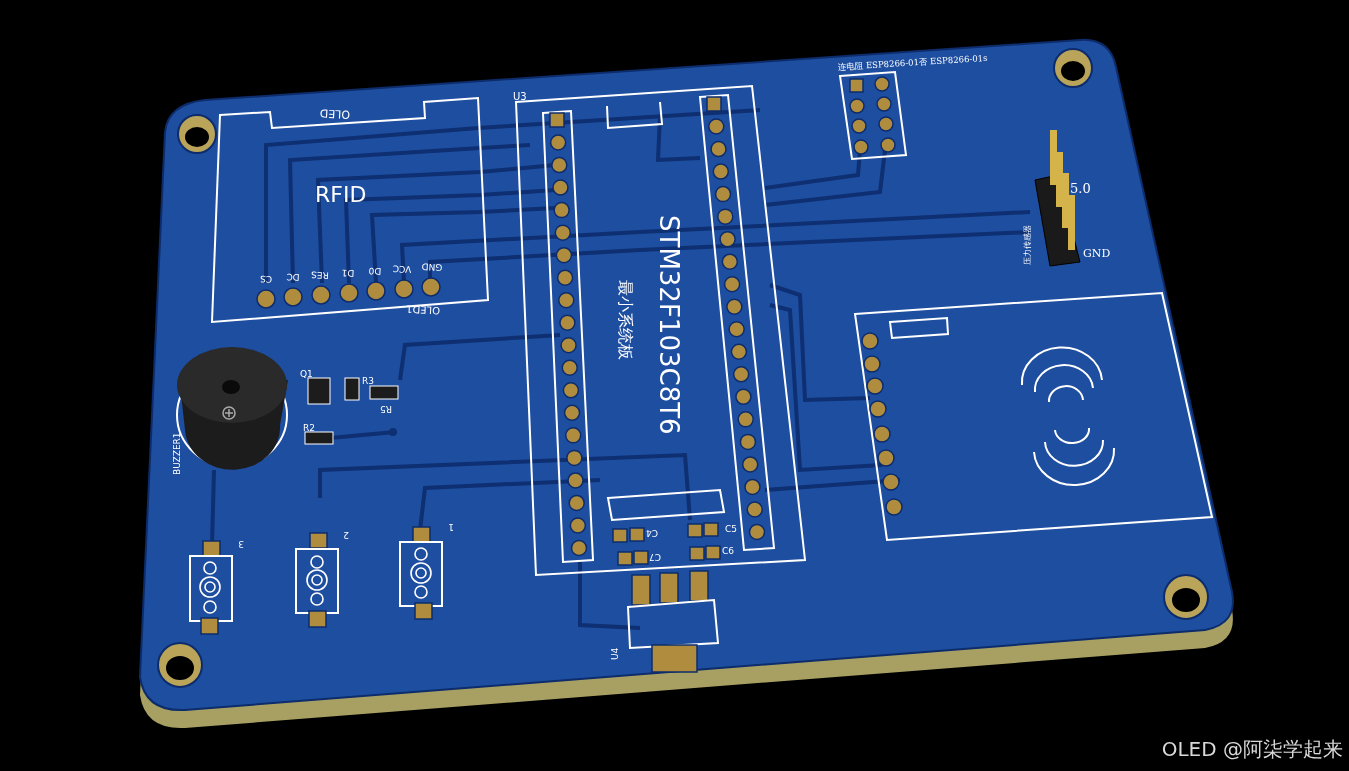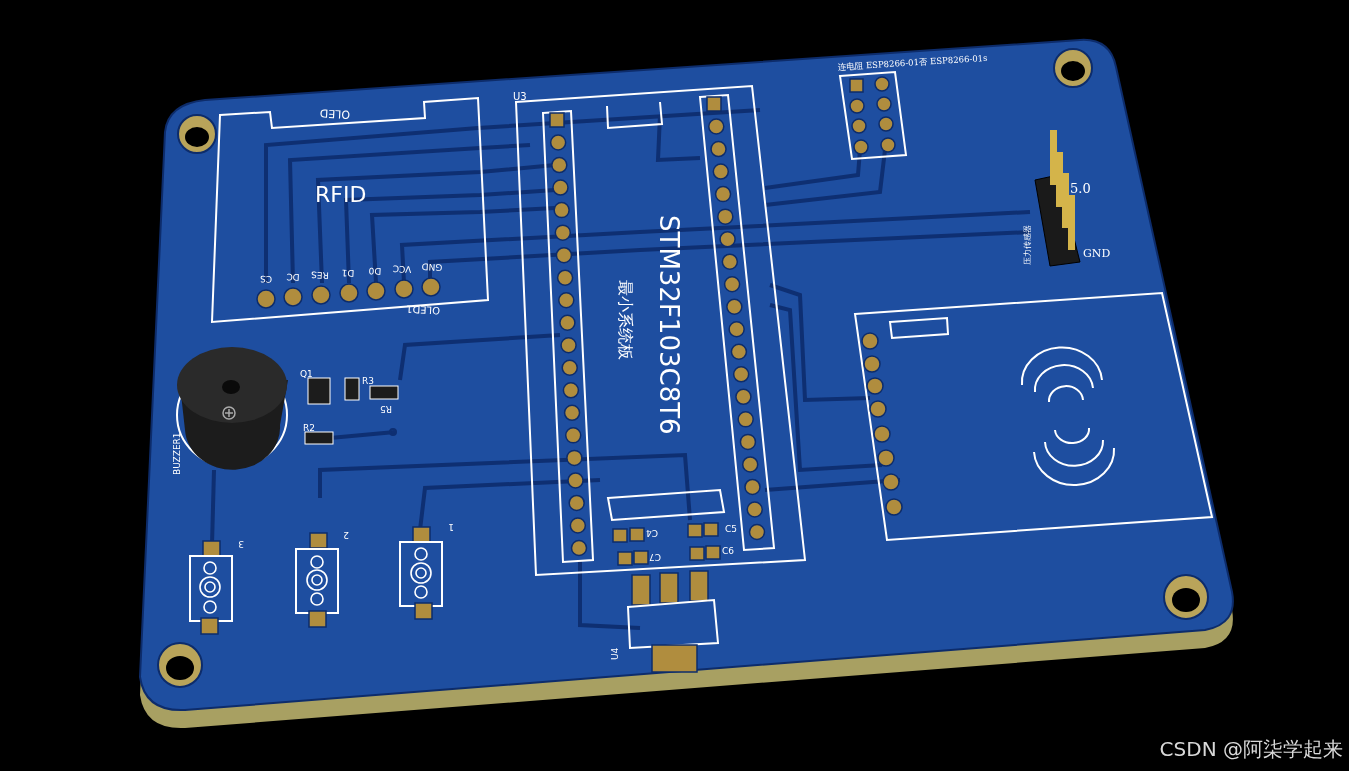--- a/index.html
+++ b/index.html
@@ -257,13 +257,13 @@
       <circle cx="421" cy="554" r="6" fill="none" stroke="#fff" stroke-width="1.6"></circle>
       <circle cx="421" cy="573" r="10" fill="none" stroke="#fff" stroke-width="1.6"></circle>
       <circle cx="421" cy="573" r="5" fill="none" stroke="#fff" stroke-width="1.6"></circle>
       <circle cx="421" cy="592" r="6" fill="none" stroke="#fff" stroke-width="1.6"></circle>
       <rect class="pad" x="415" y="603" width="17" height="16"></rect>
       <text class="stxt" x="450" y="530" font-size="9" transform="rotate(180,452,527)">1</text>
     </g>
   </g>
 </svg>
 
-<div id="watermark">CSDN @阿柒学起来</div>
+<div id="watermark">OLED @阿柒学起来</div>
 
 </body></html>

